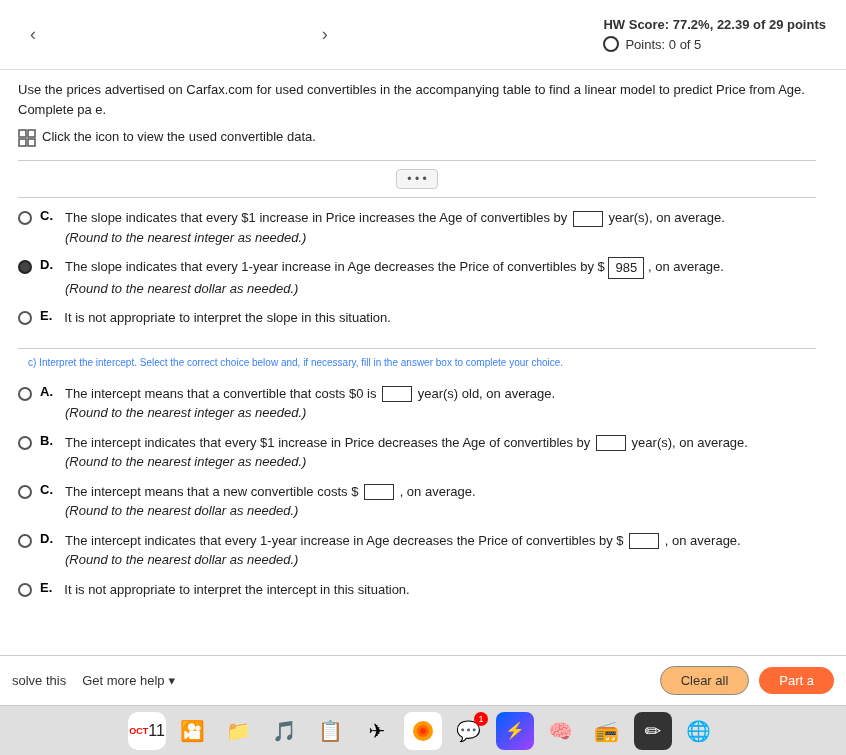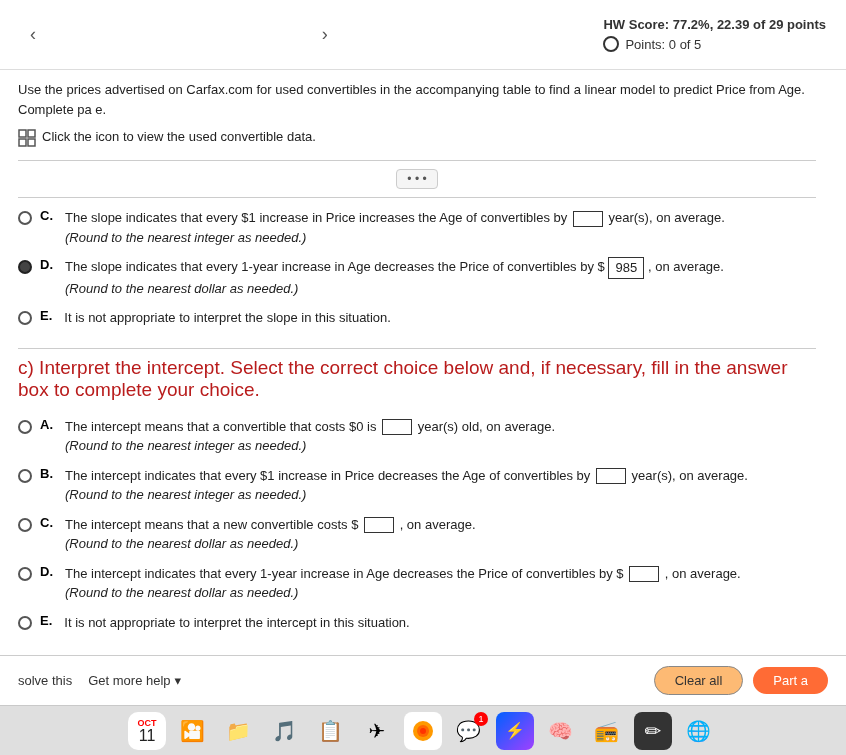--- a/index.html
+++ b/index.html
@@ -154,35 +154,35 @@
       border: 1px solid #333;
       padding: 0 4px;
       font-size: 13px;
       vertical-align: middle;
       min-width: 36px;
       text-align: center;
     }
 
     
     .section-header {
-      font-size: 19px;
-      color: #b91c1c;
-      margin: 8px 0 10px 0;
+      font-size: 10px;
+      color: #3b82f6;
+      margin: 8px 0 10px 10px;
       font-weight: normal;
     }
 
     
     .footer {
       position: fixed;
       bottom: 50px;
       left: 0;
       right: 0;
       background: #fff;
       border-top: 1px solid #ccc;
-      padding: 10px 18px;
+      padding: 10px 12px;
       display: flex;
       align-items: center;
       justify-content: space-between;
     }
     .footer-left {
       display: flex;
       align-items: center;
       gap: 16px;
     }
     .footer-solve {
@@ -263,21 +263,21 @@
       display: flex;
       align-items: center;
       justify-content: center;
     }
     .dock-date {
       background: #fff;
       border-radius: 10px;
       width: 38px;
       height: 38px;
       display: flex;
-      flex-direction: column;
+      flex-direction: row;
       align-items: center;
       justify-content: center;
       font-size: 9px;
       color: #f00;
       font-weight: 600;
     }
     .dock-date .day-num {
       font-size: 16px;
       line-height: 1;
       color: #222;

